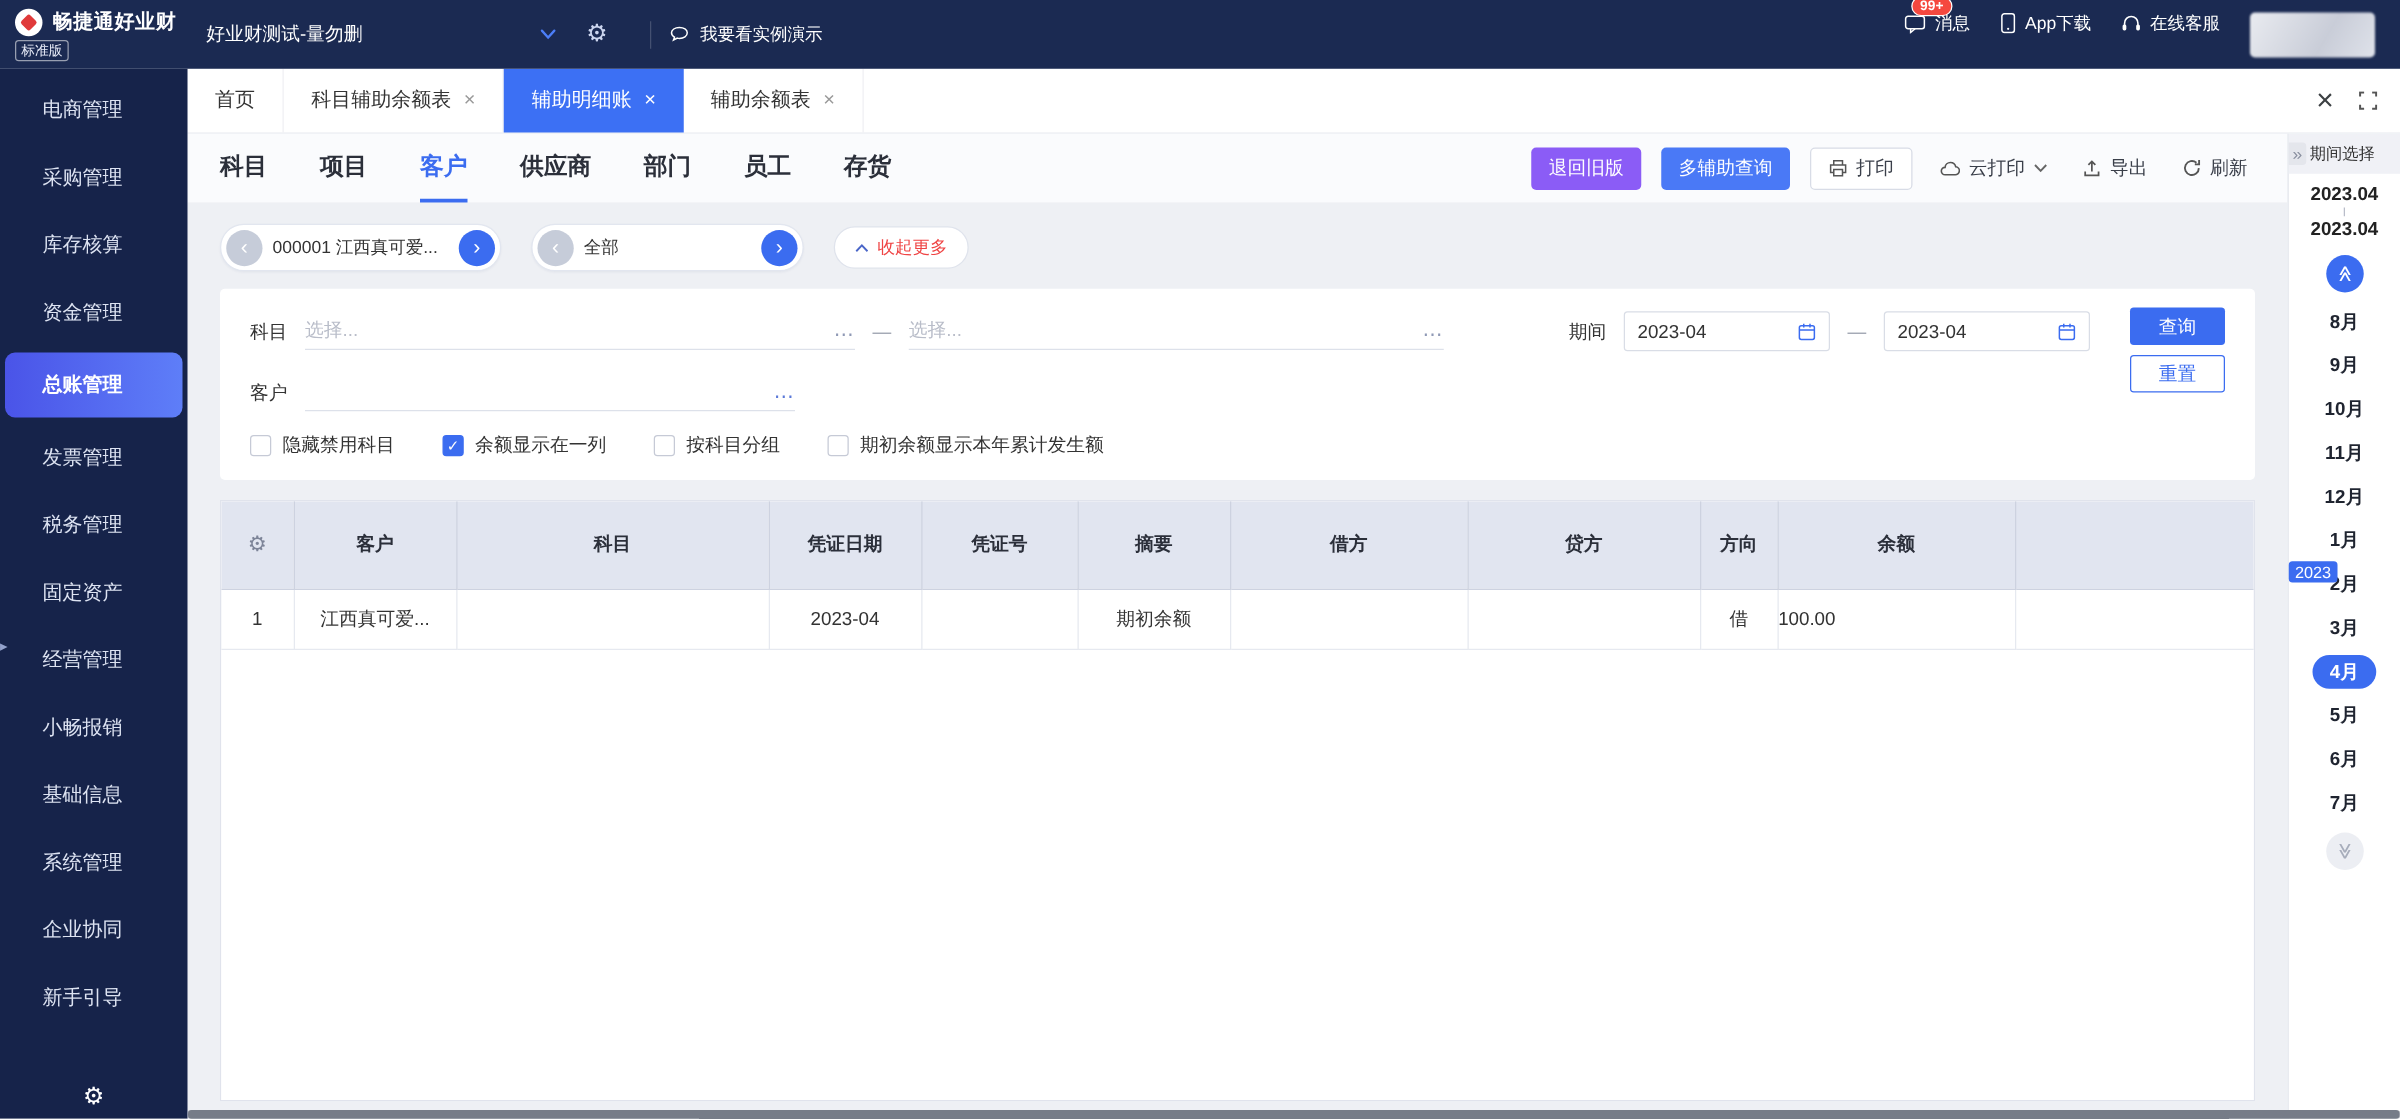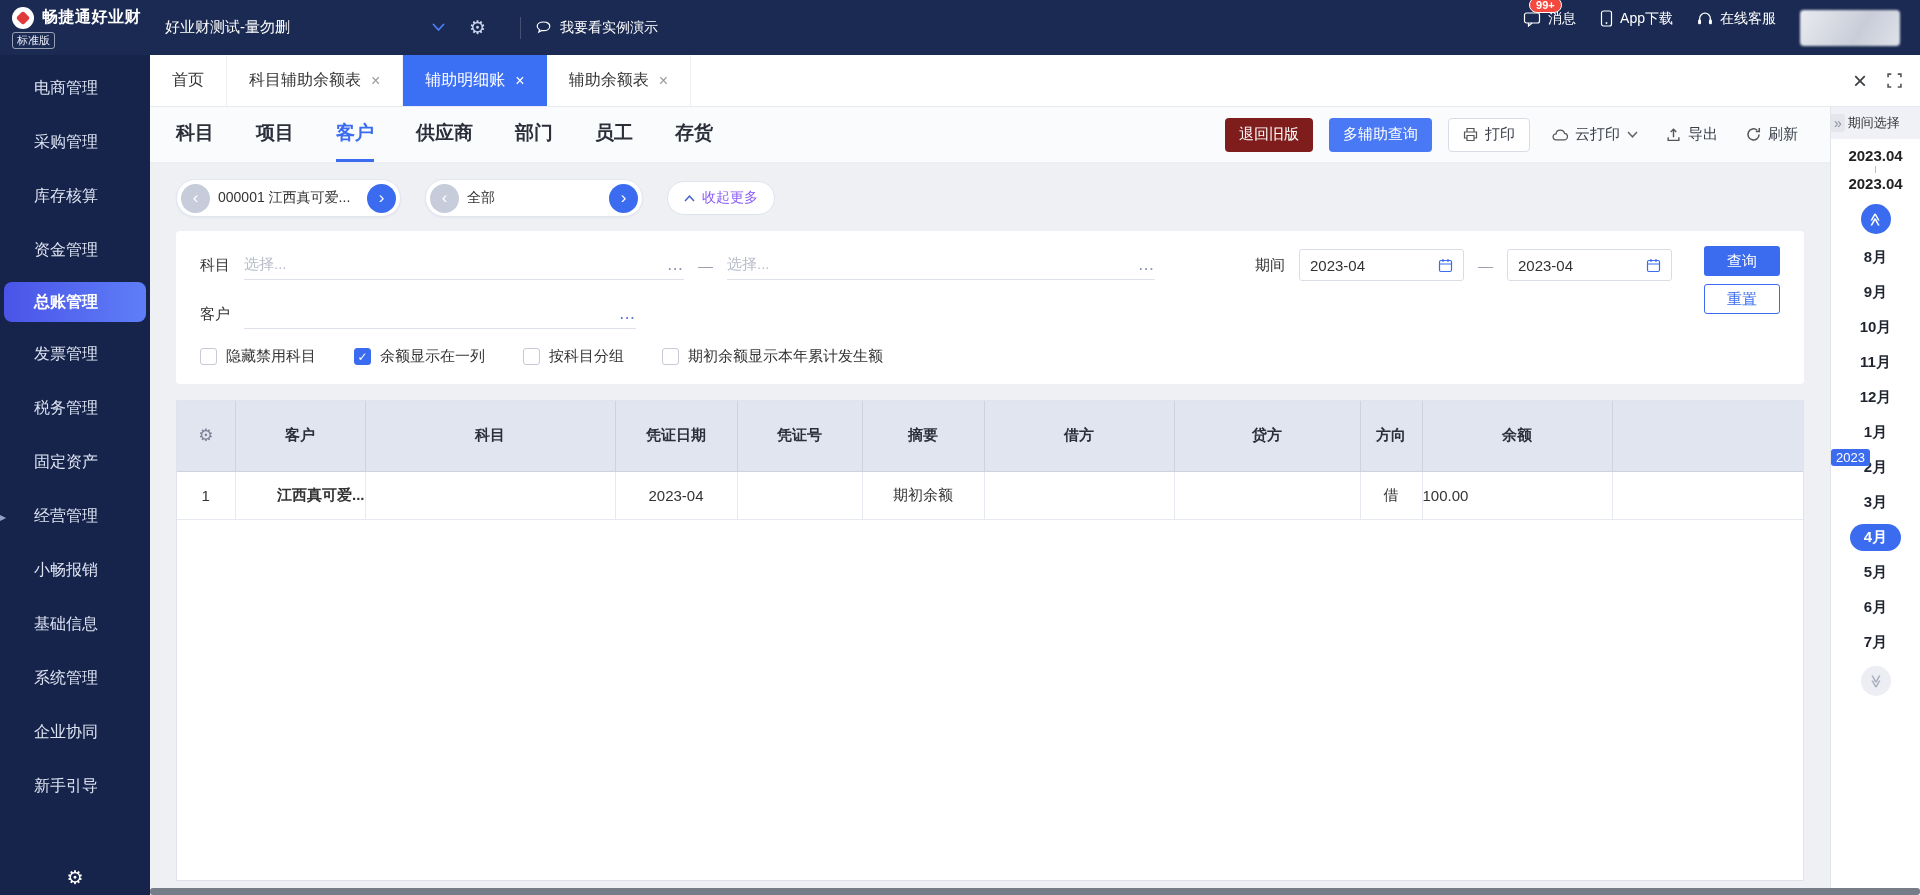--- a/index.html
+++ b/index.html
@@ -25,21 +25,21 @@
 
   
   .layout { flex:1; display:flex; min-height:0; }
   .right-col { flex:1; display:flex; flex-direction:column; min-width:0; }
   .content-row { flex:1; display:flex; min-height:0; }
   .main-col { flex:1; display:flex; flex-direction:column; min-width:0; }
 
   
   .sidebar { width:150px; background:#16234a; display:flex; flex-direction:column; padding-top:6px; position:relative; flex:0 0 150px; }
   .side-item { height:54px; display:flex; align-items:center; padding-left:34px; color:#dde3f2; font-size:16px; cursor:pointer; white-space:nowrap; }
-  .side-item.active { background:linear-gradient(90deg,#4a54e8,#5e7ef8); color:#fff; margin:5px 4px; height:40px; border-radius:8px; padding-left:30px; font-weight:bold; }
+  .side-item.active { background:linear-gradient(90deg,#4a54e8,#5e7ef8); color:#fff; margin:5px 4px; height:52px; border-radius:8px; padding-left:30px; font-weight:bold; }
   .side-expand { position:absolute; left:0; top:455px; color:#93a2cc; font-size:12px; cursor:pointer; }
   .side-gear { position:absolute; bottom:6px; left:0; right:0; text-align:center; color:#fff; font-size:19px; cursor:pointer; }
 
   
   .tabbar { flex:0 0 52px; background:#fff; display:flex; align-items:stretch; border-bottom:1px solid #e8eaf0; }
   .tabs { display:flex; align-items:stretch; }
   .tab { display:flex; align-items:center; gap:10px; padding:0 22px; font-size:16px; color:#333; cursor:pointer; border-right:1px solid #efeff4; white-space:nowrap; }
   .tab-close { font-size:16px; color:#999; line-height:1; }
   .tab.active { background:#3c70f4; color:#fff; border-right:none; }
   .tab.active .tab-close { color:#fff; }
@@ -47,35 +47,35 @@
   .tb-close { font-size:24px; color:#3c4043; cursor:pointer; line-height:1; }
   .tb-expand { cursor:pointer; display:flex; }
 
   
   .category-bar { flex:0 0 56px; background:#fafbfd; border-bottom:1px solid #ebedf2; display:flex; align-items:stretch; padding:0 26px; }
   .cats { display:flex; align-items:stretch; gap:42px; }
   .cat { display:flex; align-items:center; font-size:19px; font-weight:bold; color:#2b2f3a; cursor:pointer; border-bottom:3px solid transparent; }
   .cat.active { color:#3b6cf0; border-bottom-color:#3b6cf0; }
   .cat-actions { margin-left:auto; display:flex; align-items:center; gap:16px; }
   .btn { height:34px; display:flex; align-items:center; gap:7px; border-radius:4px; font-size:15px; cursor:pointer; padding:0 14px; border:none; background:none; font-family:inherit; }
-  .btn-solid1 { background:#7f1d1d; color:#fff; }
+  .btn-solid1 { background:#8b5cf6; color:#fff; }
   .btn-solid2 { background:#4a79f6; color:#fff; }
   .btn-outline { background:#fff; border:1px solid #d8dce6; color:#3a3f4a; }
   .btn-plain { color:#3a3f4a; padding:0 6px; }
 
   
   .content { flex:1; display:flex; flex-direction:column; padding:12px 26px 0; min-height:0; }
   .pills-row { display:flex; align-items:center; gap:24px; margin:4px 0 14px; }
   .pill { background:#fff; border:1px solid #e2e6ef; border-radius:19px; height:38px; display:flex; align-items:center; padding:4px; box-shadow:0 1px 2px rgba(20,40,90,.05); cursor:pointer; }
   .pill-1 { width:225px; } .pill-2 { width:218px; }
   .pill-arrow { width:29px; height:29px; border-radius:50%; display:flex; align-items:center; justify-content:center; color:#fff; font-size:17px; flex:0 0 29px; cursor:pointer; }
   .pill-prev { background:#c6ccd9; }
   .pill-next { background:#3b6cf0; }
   .pill-text { flex:1; font-size:14px; color:#333; padding:0 8px; white-space:nowrap; overflow:hidden; }
-  .collapse-btn { height:34px; background:#fff; border:1px solid #dfe3ec; border-radius:17px; display:flex; align-items:center; gap:7px; padding:0 16px; font-size:14px; color:#8b5cf6; cursor:pointer; }
+  .collapse-btn { height:34px; background:#fff; border:1px solid #dfe3ec; border-radius:17px; display:flex; align-items:center; gap:7px; padding:0 16px; font-size:14px; color:#ef4444; cursor:pointer; }
 
   .filter-card { background:#fff; border-radius:4px; padding:18px 24px 14px; position:relative; }
   .filter-row { display:flex; align-items:center; margin-bottom:18px; }
   .f-label { font-size:15px; color:#333; margin-right:14px; white-space:nowrap; }
   .select-field { display:flex; align-items:flex-end; border-bottom:1px solid #dde1ea; height:30px; padding-bottom:5px; cursor:pointer; }
   .sf-1 { width:440px; } .sf-2 { width:428px; } .sf-3 { width:392px; }
   .ph { flex:1; font-size:15px; color:#b9bdc9; }
   .dots { font-size:16px; color:#8f99b5; letter-spacing:1px; line-height:.6; }
   .dots-blue { color:#5b79d8; }
   .dash { color:#9aa0ad; margin:0 14px; font-size:15px; }
@@ -93,21 +93,21 @@
   .cb.checked .cb-check { display:block; }
   .cb-label { font-size:15px; color:#333; white-space:nowrap; }
 
   
   .table-card { background:#fff; border:1px solid #e0e3ec; margin:16px 0 14px; flex:1; display:flex; flex-direction:column; min-height:0; overflow:hidden; }
   table { border-collapse:collapse; width:100%; table-layout:fixed; }
   th { background:#e1e5f0; height:70px; font-size:15px; font-weight:bold; color:#2b2f3a; border-right:1px solid #cdd2e0; border-bottom:1px solid #cdd2e0; text-align:center; }
   th:last-child { border-right:none; }
   td { height:48px; font-size:15px; color:#333; border-right:1px solid #e6e9f0; border-bottom:1px solid #e6e9f0; text-align:center; white-space:nowrap; overflow:hidden; }
   td:last-child { border-right:none; }
-  .td-left { text-align:right; padding-left:0;font-weight:bold; }
+  .td-left { text-align:center; padding-left:0; }
   .td-right { text-align:left; padding-right:14px; }
   .th-gear { color:#7d8498; font-size:17px; font-weight:normal; cursor:pointer; }
   .table-rest { flex:1; background:#fff; }
 
   
   .period-panel { width:90px; flex:0 0 90px; background:#fff; border-left:1px solid #e2e5ec; display:flex; flex-direction:column; align-items:center; position:relative; }
   .pp-header { width:100%; background:#f0f1f6; display:flex; align-items:center; gap:3px; padding:7px 3px 7px 0; }
   .pp-collapse { color:#8a90a0; font-size:14px; background:#e4e6ec; padding:2px 3px; border-radius:0 3px 3px 0; cursor:pointer; line-height:1; }
   .pp-title { font-size:13px; color:#333; white-space:nowrap; }
   .pp-range { display:flex; flex-direction:column; align-items:center; margin-top:8px; }

